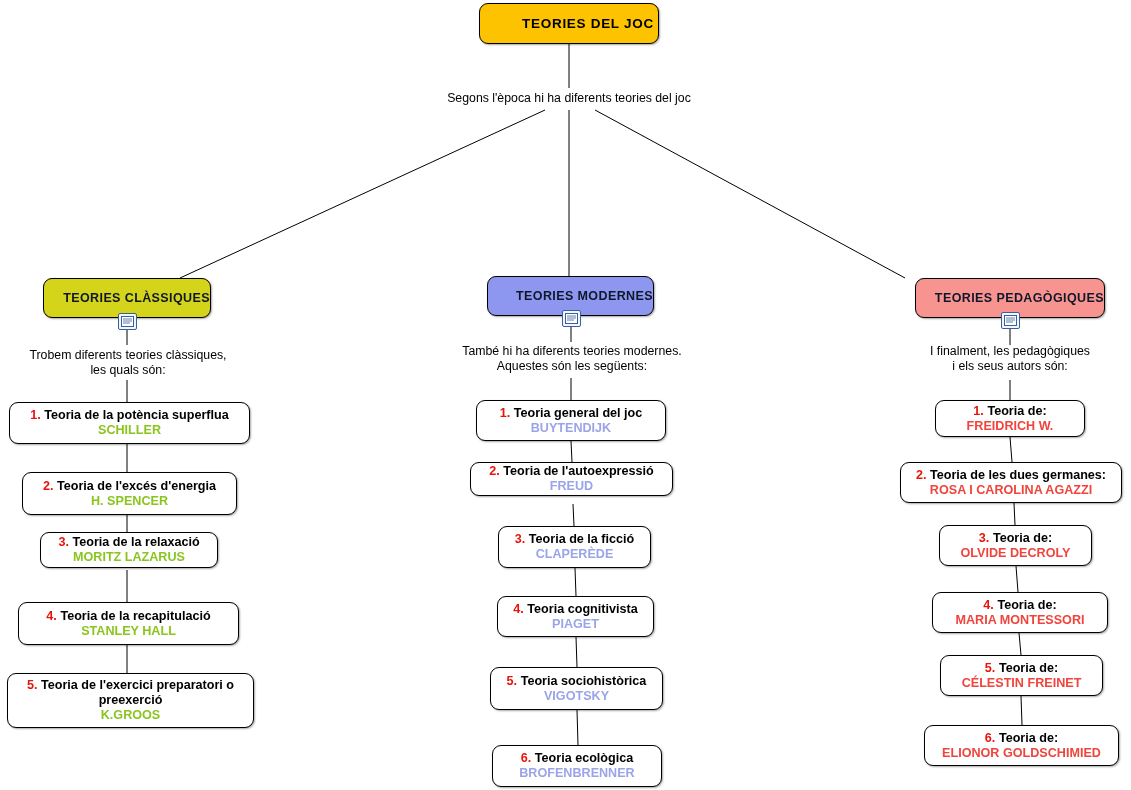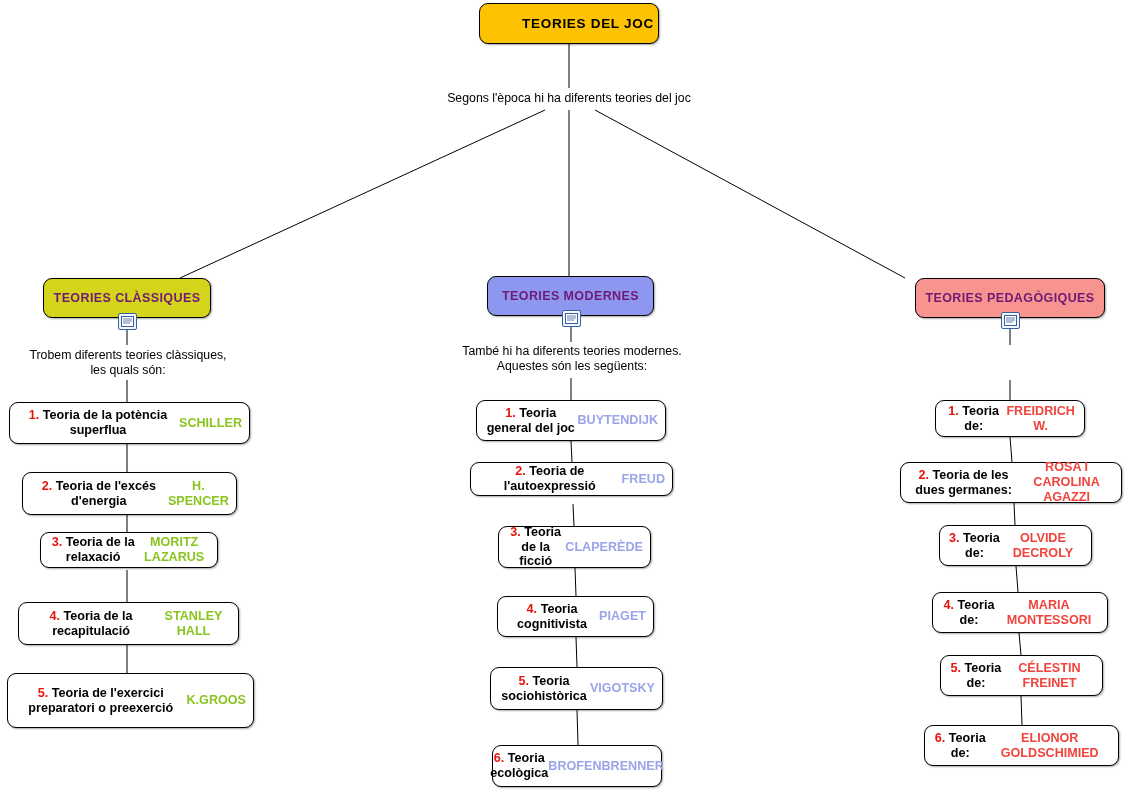--- a/index.html
+++ b/index.html
@@ -44,32 +44,33 @@
     font-weight: bold;
     font-size: 13.5px;
     letter-spacing: 0.7px;
     color: #000;
     padding-left: 38px;
   }
   .cat-node {
     font-weight: bold;
     font-size: 12.5px;
     letter-spacing: 0.4px;
-    color: #701a75;
+    color: #0f172a;
+    justify-content: flex-end;
   }
   .cat-classiques { background: #d4d41a; }
   .cat-modernes   { background: #8e97ef; }
   .cat-pedagogiques { background: #f79490; }
 
   .leaf {
     background: #ffffff;
     font-size: 12.6px;
     padding: 4px 7px;
     color: #000;
-    flex-direction: row;
+    flex-direction: column;
   }
   .leaf .num { font-weight: bold; }
   .leaf .ttl { font-weight: bold; }
   .leaf .author { font-weight: bold; }
 
   .num-red { color: #e8140c; }
   .author-green { color: #8ac51f; }
   .author-blue { color: #9aa4e8; }
   .author-red { color: #f0443c; }
 
@@ -237,20 +238,22 @@
     <span>TEORIES PEDAGÒGIQUES</span>
   </div>
   <div class="note-icon" style="left:1001px; top:312px;">
     <svg width="13" height="11" viewBox="0 0 13 11" aria-hidden="true">
       <rect x="0.5" y="0.5" width="12" height="10" fill="#ffffff" stroke="#3a5f9e" stroke-width="1"></rect>
       <line x1="2" y1="3" x2="11" y2="3" stroke="#3a5f9e" stroke-width="0.8"></line>
       <line x1="2" y1="5" x2="11" y2="5" stroke="#3a5f9e" stroke-width="0.8"></line>
       <line x1="2" y1="7" x2="9" y2="7" stroke="#3a5f9e" stroke-width="0.8"></line>
     </svg>
   </div>
+  <div class="caption" style="left:893px; top:344px; width:234px; white-space:pre-line;">I finalment, les pedagògiques
+i els seus autors són:</div>
 
   <div class="node leaf" style="left:935px; top:400px; width:150px; height:37px;">
     <div><span class="num num-red">1.</span>
       <span class="ttl">Teoria de:</span></div>
     <div class="author author-red">FREIDRICH W.</div>
   </div>
 
   <div class="node leaf" style="left:900px; top:462px; width:222px; height:41px;">
     <div><span class="num num-red">2.</span>
       <span class="ttl">Teoria de les dues germanes:</span></div>

